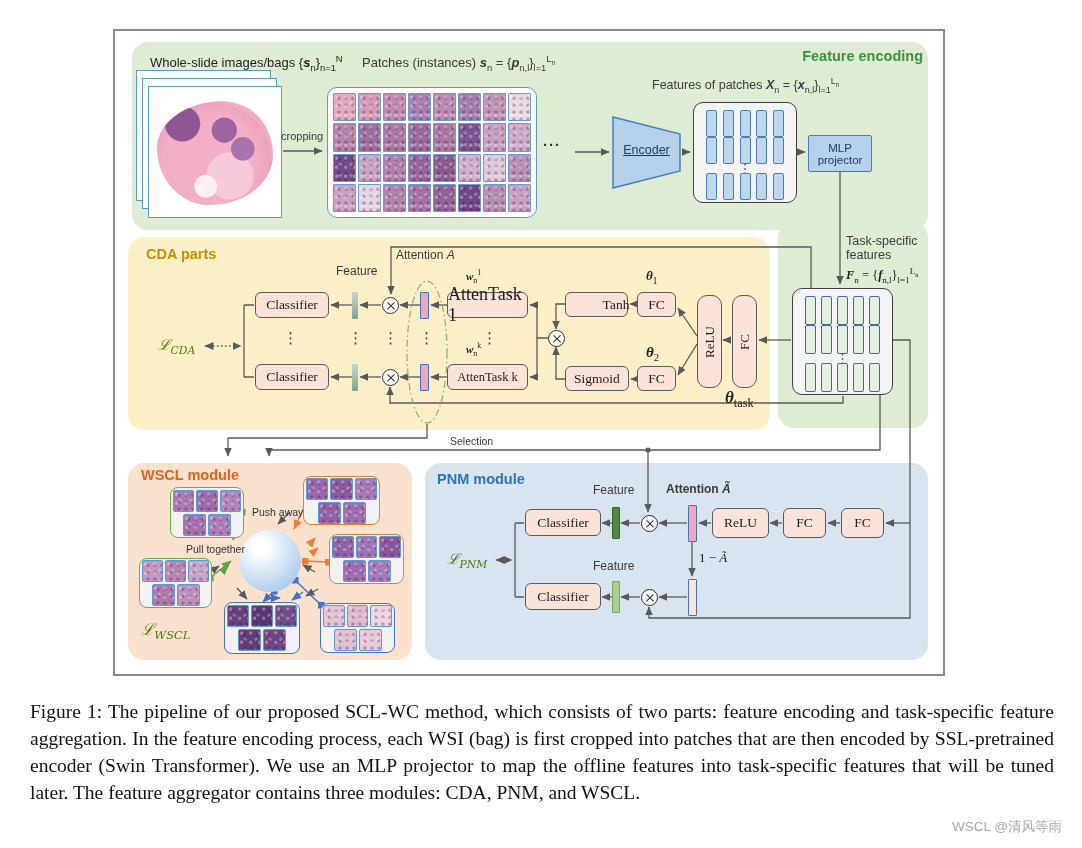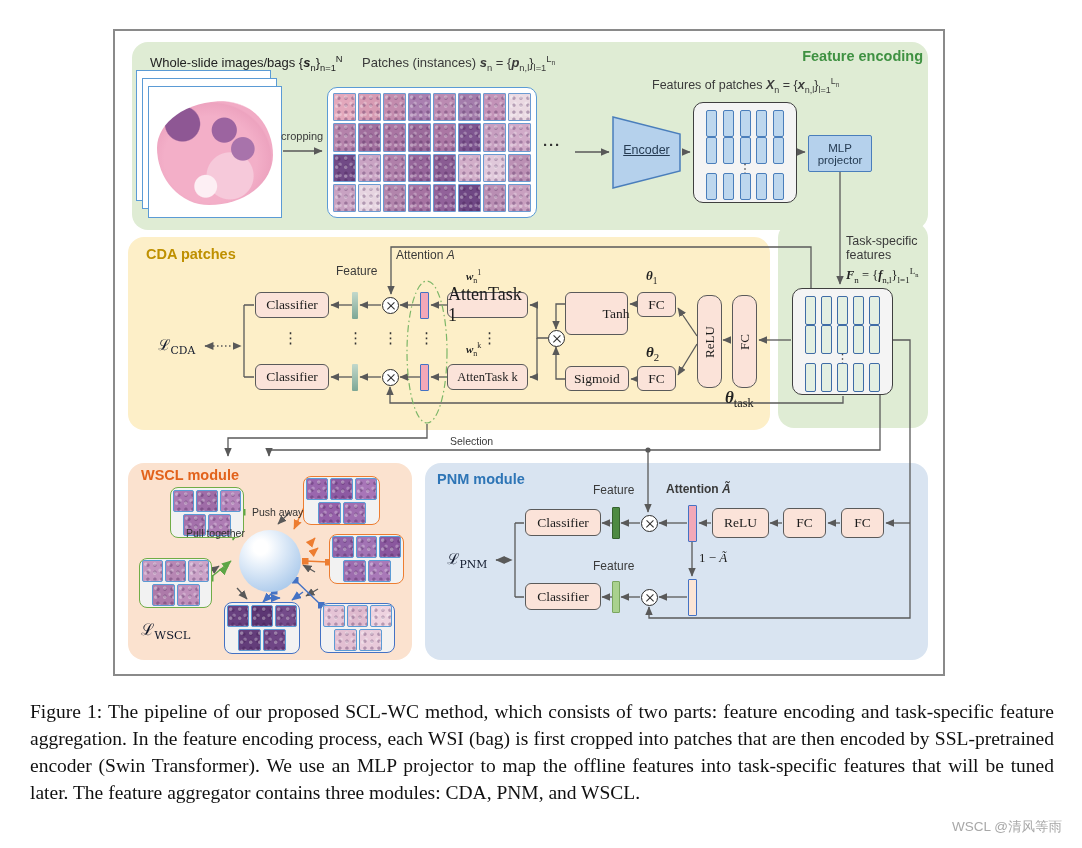--- a/index.html
+++ b/index.html
@@ -39,21 +39,21 @@
   .otimes::before{transform:translate(-50%,-50%) rotate(45deg);}
   .otimes::after{transform:translate(-50%,-50%) rotate(-45deg);}
   .vdots{z-index:3;font-family:"Liberation Serif",serif;font-size:15px;color:#333;text-align:center;}
   .thinbar{z-index:3;border-radius:1px;}
   .tealbar{background:linear-gradient(180deg,#c2d8cb,#7da795);width:6px;height:27px;}
   .pinkbar{background:#f2a8b8;border:1.2px solid #4472c4;width:9px;}
   .dgreenbar{background:#4d8a42;border:1px solid #35622e;width:8px;}
   .lgreenbar{background:#a9d18e;border:1px solid #7aa65f;width:8px;}
   .creambar{background:#fbe5d6;border:1.2px solid #4472c4;width:9px;}
   .mathlbl{font-family:"Liberation Serif",serif;color:#222;}
-  .loss{font-family:"DejaVu Serif",serif;font-size:15px;color:#0f172a;z-index:3;}
+  .loss{font-family:"DejaVu Serif",serif;font-style:italic;font-size:15px;color:#4d7c0f;z-index:3;}
   
   .wsi-page{background:#fff;border:1.4px solid #5b9bd5;z-index:3;}
   #wsi-blob{left:8px;top:14px;width:116px;height:104px;z-index:4;
     background:
       radial-gradient(circle at 22% 22%, #8e5794 0 14%, rgba(142,87,148,0) 15%),
       radial-gradient(circle at 58% 28%, #9c64a0 0 12%, rgba(156,100,160,0) 13%),
       radial-gradient(circle at 74% 46%, #a873ab 0 11%, rgba(168,115,171,0) 12%),
       radial-gradient(circle at 42% 82%, #fdeff4 0 10%, rgba(253,239,244,0) 11%),
       radial-gradient(circle at 63% 72%, #f6c9da 0 22%, rgba(246,201,218,0) 23%),
       radial-gradient(ellipse at 46% 56%, #f3afc8 0 52%, #eda3bf 68%, rgba(237,163,191,0) 70%),
@@ -300,21 +300,21 @@
       <div class="mdots">⋮</div>
       <div class="mrow">
         <div class="bar bar-green"></div>
         <div class="bar bar-green"></div>
         <div class="bar bar-green"></div>
         <div class="bar bar-green"></div>
         <div class="bar bar-green"></div>
       </div>
     </div>
 
-  <div class="abs region-label" style="left:146px;top:246px;color:#bf9000;">CDA patches</div>
+  <div class="abs region-label" style="left:146px;top:246px;color:#bf9000;">CDA parts</div>
   <div class="abs lbl" style="left:396px;top:249px;width:80px;font-size:12px;">Attention <i>A</i></div>
   <div class="abs lbl" style="left:336px;top:265px;width:50px;font-size:12px;">Feature</div>
 
   <div class="abs pbox" style="left:255px;top:292px;width:74px;height:26px;">Classifier</div>
   <div class="abs pbox" style="left:255px;top:364px;width:74px;height:26px;">Classifier</div>
 
   <div class="abs loss" style="left:158px;top:334px;">ℒ<sub>CDA</sub></div>
 
   <div class="abs thinbar tealbar" style="left:352px;top:292px;"></div>
   <div class="abs thinbar tealbar" style="left:352px;top:364px;"></div>
@@ -329,21 +329,21 @@
   <div class="abs vdots" style="left:419px;top:329px;width:14px;">⋮</div>
   <div class="abs vdots" style="left:482px;top:329px;width:14px;">⋮</div>
 
   <div class="abs lbl mathlbl" style="left:466px;top:268px;width:32px;font-size:11px;"><i><b>w</b></i><sub>n</sub><sup>1</sup></div>
   <div class="abs lbl mathlbl" style="left:466px;top:341px;width:32px;font-size:11px;"><i><b>w</b></i><sub>n</sub><sup>k</sup></div>
   <div class="abs pbox" style="left:447px;top:292px;width:81px;height:26px;font-size:18px;">AttenTask 1</div>
   <div class="abs pbox" style="left:447px;top:364px;width:81px;height:26px;font-size:12.5px;">AttenTask k</div>
 
   <div class="abs otimes" style="left:548px;top:330px;"></div>
 
-  <div class="abs pbox" style="left:565px;top:292px;width:63px;height:43px;padding-left:39px;">Tanh</div>
+  <div class="abs pbox" style="left:565px;top:292px;width:63px;height:25px;padding-left:39px;">Tanh</div>
   <div class="abs pbox" style="left:565px;top:366px;width:64px;height:25px;">Sigmoid</div>
   <div class="abs lbl mathlbl" style="left:646px;top:269px;width:26px;font-size:13px;"><b><i>θ</i></b><sub>1</sub></div>
   <div class="abs lbl mathlbl" style="left:646px;top:344px;width:26px;font-size:15px;"><b><i>θ</i></b><sub>2</sub></div>
   <div class="abs pbox" style="left:637px;top:292px;width:39px;height:25px;">FC</div>
   <div class="abs pbox" style="left:637px;top:366px;width:39px;height:25px;">FC</div>
 
   <div class="abs vbox" style="left:697px;top:295px;width:25px;height:93px;">
       <span>ReLU</span>
     </div>
   <div class="abs vbox" style="left:732px;top:295px;width:25px;height:93px;">
@@ -417,21 +417,21 @@
         <div class="gcell speckle" style="background-color: rgb(238, 211, 224);"></div>
       </div>
       <div class="grow">
         <div class="gcell speckle" style="background-color: rgb(226, 191, 210);"></div>
         <div class="gcell speckle" style="background-color: rgb(232, 202, 218);"></div>
       </div>
     </div>
 
   <div class="abs" id="sphere"></div>
   <div class="abs smalllbl" style="left:252px;top:506px;width:54px;">Push away</div>
-  <div class="abs smalllbl" style="left:186px;top:527px;width:66px;">Pull together</div>
+  <div class="abs smalllbl" style="left:186px;top:543px;width:66px;">Pull together</div>
   <div class="abs loss" style="left:141px;top:618px;font-size:16px;">ℒ<sub>WSCL</sub></div>
 
   <div class="abs region-label" style="left:437px;top:471px;color:#2e75b6;">PNM module</div>
   <div class="abs lbl" style="left:593px;top:484px;width:46px;font-size:12px;">Feature</div>
   <div class="abs lbl" style="left:666px;top:483px;width:80px;font-size:12px;font-weight:bold;">Attention <i>Ã</i></div>
 
   <div class="abs pbox" style="left:525px;top:509px;width:76px;height:27px;">Classifier</div>
   <div class="abs pbox" style="left:525px;top:583px;width:76px;height:27px;">Classifier</div>
   <div class="abs loss" style="left:447px;top:548px;">ℒ<sub>PNM</sub></div>
 

